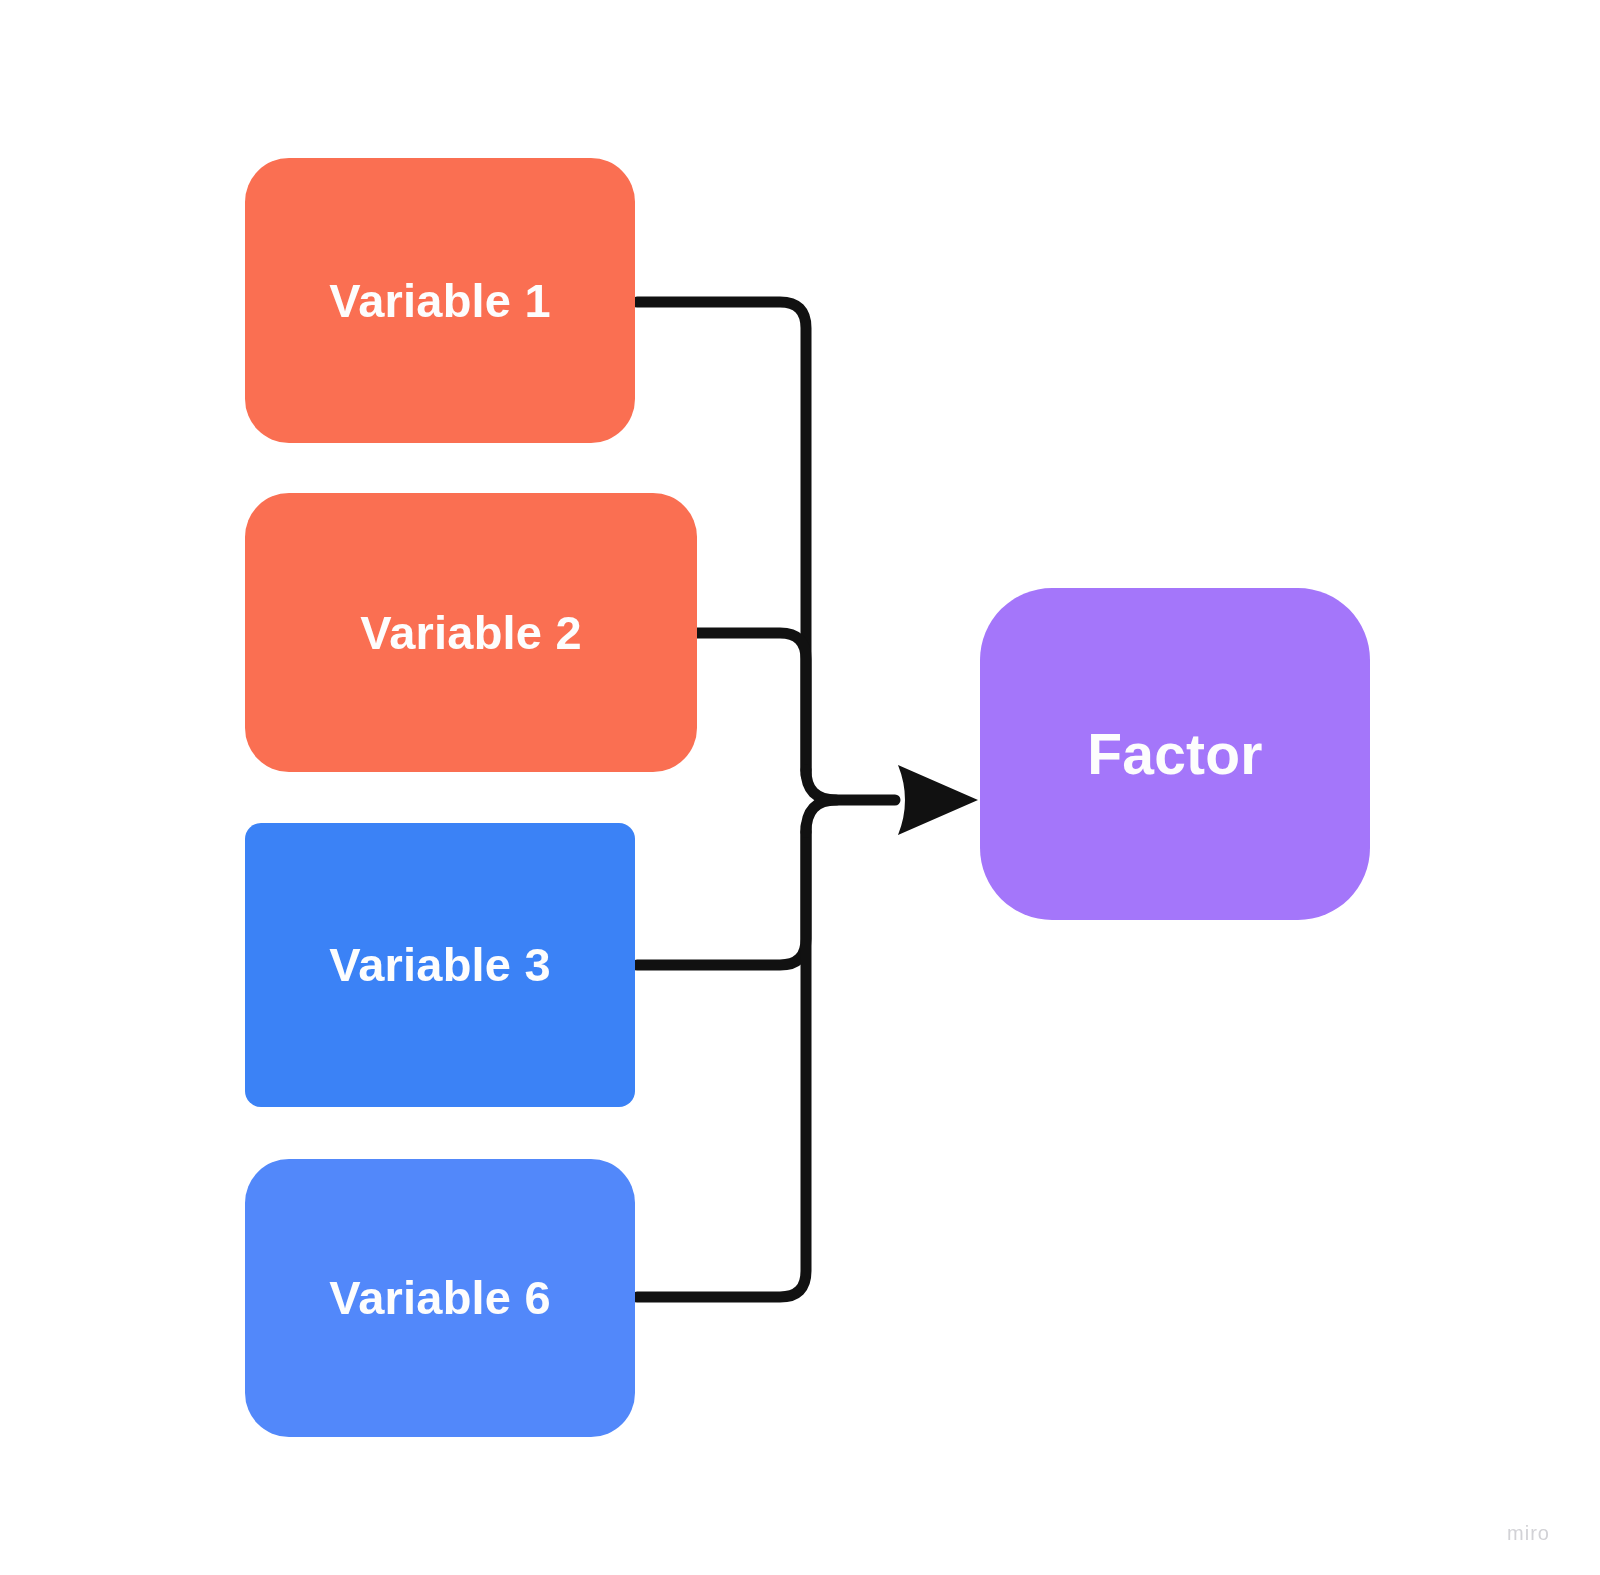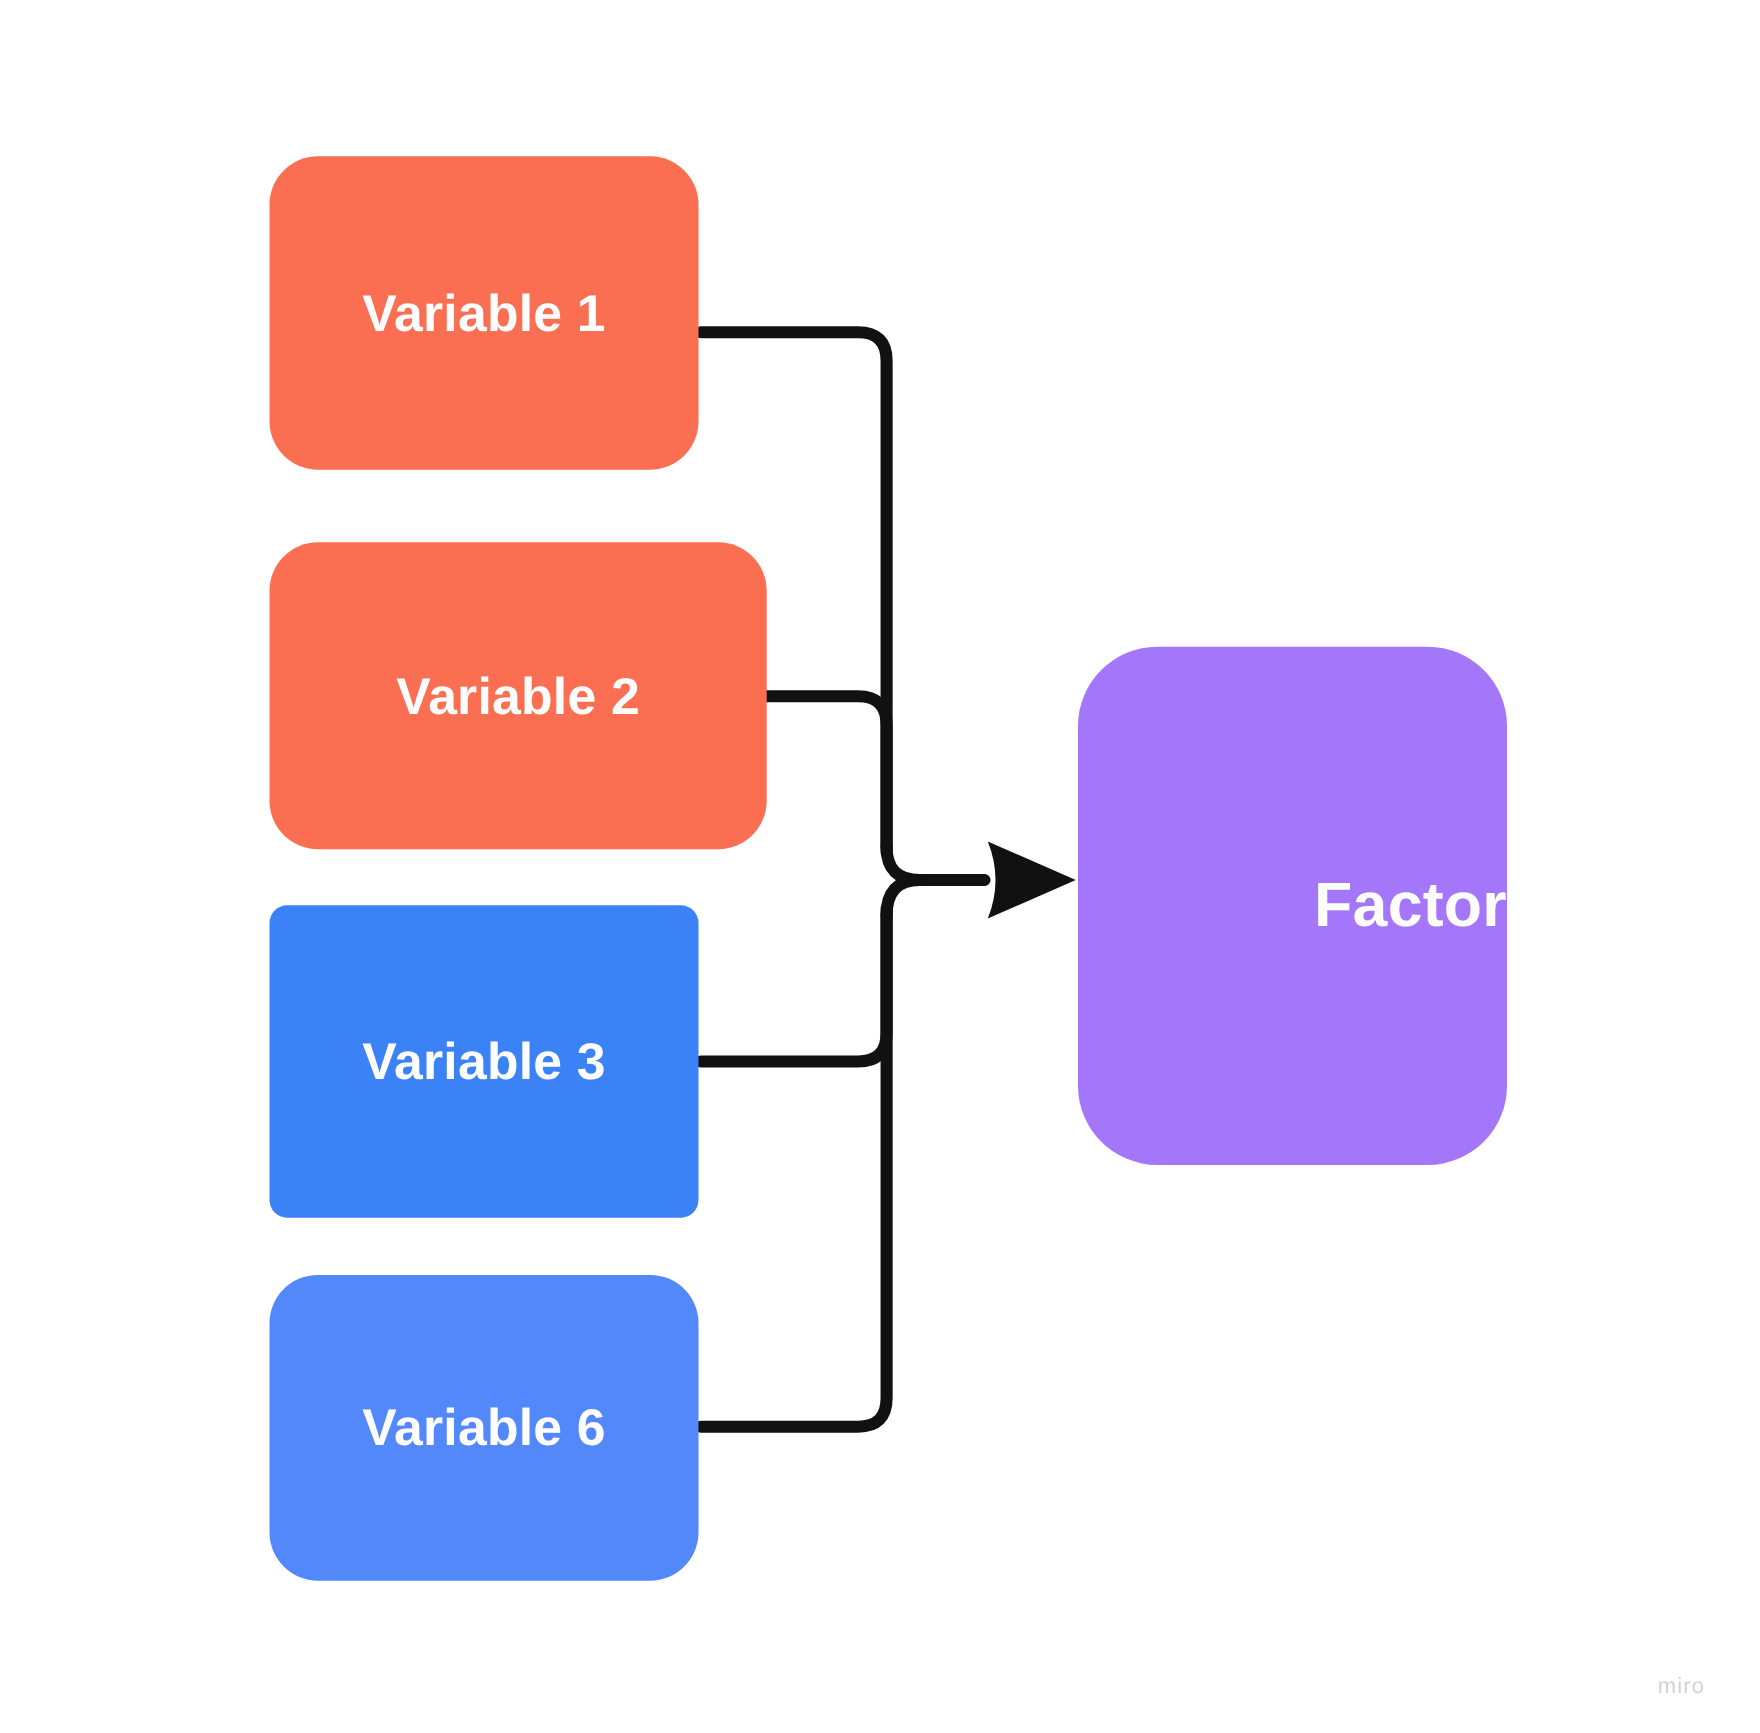--- a/index.html
+++ b/index.html
@@ -40,28 +40,27 @@
   }
   .node-label {
     display: block;
     text-align: center;
     line-height: 1.1;
     color: #fdfdfd;
   }
   .var-node { font-size: 47px; }
   .factor-node { font-size: 57px; }
 
-  #node-var1 { left: 245px; top: 142px;  width: 390px; height: 285px; }
+  #node-var1 { left: 245px; top: 158px;  width: 390px; height: 285px; }
   #node-var2 { left: 245px; top: 493px;  width: 452px; height: 279px; }
   #node-var3 { left: 245px; top: 823px;  width: 390px; height: 284px; }
   #node-var4 { left: 245px; top: 1159px; width: 390px; height: 278px; }
   #node-factor {
-    left: 980px; top: 588px; width: 390px; height: 471px;
+    left: 980px; top: 588px; width: 390px; height: 332px;
     border-radius: 72px;
-    justify-content: flex-end;
   }
 
   #watermark {
     position: absolute;
     right: 50px;
     bottom: 30px;
     font-size: 20px;
     color: #d2d2d6;
     letter-spacing: 1px;
     font-weight: normal;

